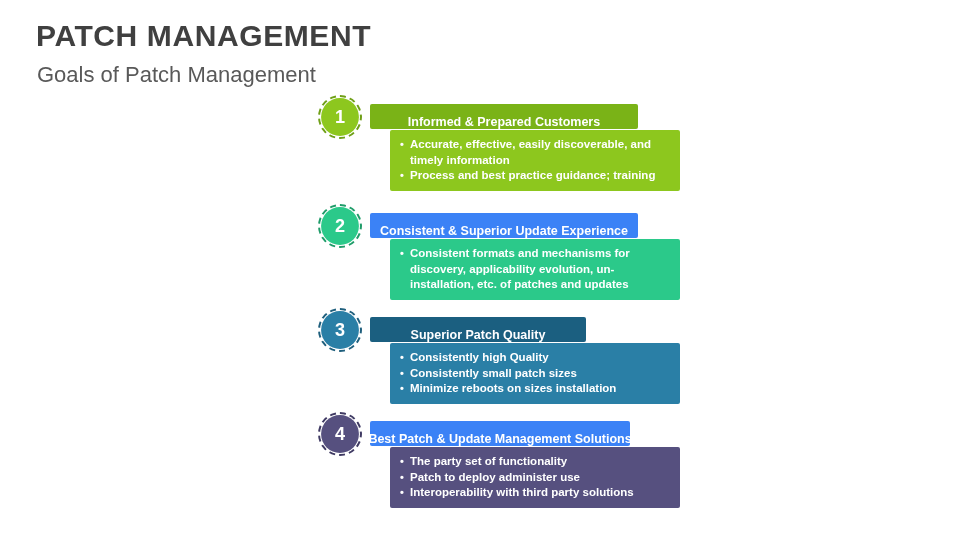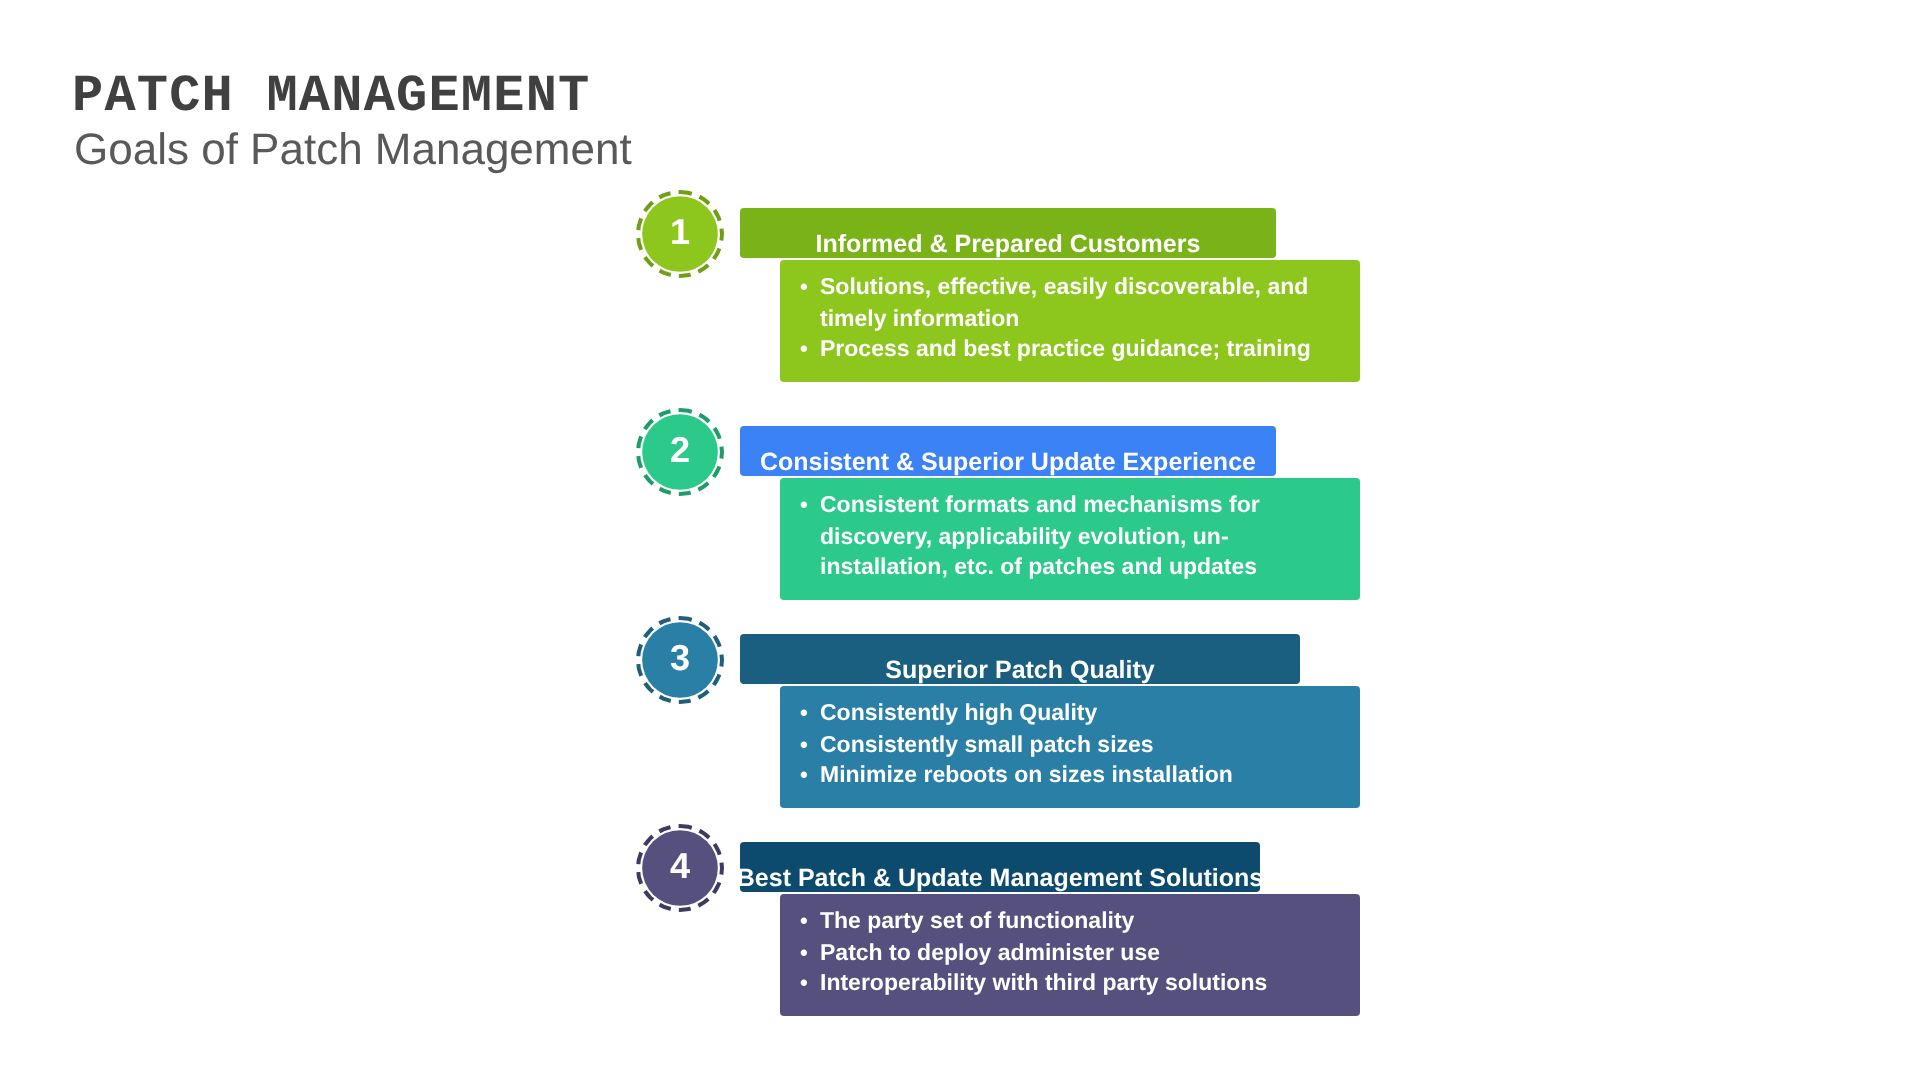--- a/index.html
+++ b/index.html
@@ -16,26 +16,26 @@
   }
   .slide {
     position: relative;
     width: 960px;
     height: 540px;
     background: #ffffff;
   }
   .title {
     position: absolute;
     left: 36px;
-    top: 33px;
-    font-size: 26px;
+    top: 19px;
+    font-size: 30px;
     font-weight: bold;
     color: #404040;
     letter-spacing: 0.6px;
-    font-family: Liberation Mono, monospace;
+    font-family: Liberation Sans, sans-serif;
   }
   .subtitle {
     position: absolute;
     left: 37px;
     top: 62px;
     font-size: 22px;
     color: #595959;
     font-family: "Liberation Sans", sans-serif;
   }
 
@@ -128,21 +128,21 @@
   <div class="block" id="blocks" style="position: absolute; left: 0px; top: 0px; width: 960px; height: 540px;">
       <div class="block" style="top: 104px; width: 400px; height: 96px;">
         <div class="badge-outer" style="border: 2px dashed rgb(111, 159, 23); box-sizing: border-box;"></div>
         <div class="badge" style="background: rgb(141, 199, 30); transform: scale(0.86);">1</div>
         <div class="header-bar" style="background: rgb(122, 179, 23); width: 268px;">
           <div class="header-label">Informed &amp; Prepared Customers</div>
         </div>
         <div class="body-box" style="background: rgb(141, 199, 30);">
           <div class="bullet-row">
             <span class="bullet-dot">•</span>
-            <span class="bullet-text">Solutions, effective, easily discoverable, and timely information</span>
+            <span class="bullet-text">Accurate, effective, easily discoverable, and timely information</span>
           </div>
           <div class="bullet-row">
             <span class="bullet-dot">•</span>
             <span class="bullet-text">Process and best practice guidance; training</span>
           </div>
         </div>
       </div>
       <div class="block" style="top: 213px; width: 400px; height: 96px;">
         <div class="badge-outer" style="border: 2px dashed rgb(31, 156, 105); box-sizing: border-box;"></div>
         <div class="badge" style="background: rgb(43, 201, 138); transform: scale(0.86);">2</div>
@@ -152,42 +152,42 @@
         <div class="body-box" style="background: rgb(43, 201, 138);">
           <div class="bullet-row">
             <span class="bullet-dot">•</span>
             <span class="bullet-text">Consistent formats and mechanisms for discovery, applicability evolution, un-installation, etc. of patches and updates</span>
           </div>
         </div>
       </div>
       <div class="block" style="top: 317px; width: 400px; height: 96px;">
         <div class="badge-outer" style="border: 2px dashed rgb(31, 95, 125); box-sizing: border-box;"></div>
         <div class="badge" style="background: rgb(42, 127, 166); transform: scale(0.86);">3</div>
-        <div class="header-bar" style="background: rgb(27, 95, 128); width: 280px;">
+        <div class="header-bar" style="background: rgb(27, 95, 128); width: 216px;">
           <div class="header-label">Superior Patch Quality</div>
         </div>
         <div class="body-box" style="background: rgb(42, 127, 166);">
           <div class="bullet-row">
             <span class="bullet-dot">•</span>
             <span class="bullet-text">Consistently high Quality</span>
           </div>
           <div class="bullet-row">
             <span class="bullet-dot">•</span>
             <span class="bullet-text">Consistently small patch sizes</span>
           </div>
           <div class="bullet-row">
             <span class="bullet-dot">•</span>
             <span class="bullet-text">Minimize reboots on sizes installation</span>
           </div>
         </div>
       </div>
       <div class="block" style="top: 421px; width: 400px; height: 96px;">
         <div class="badge-outer" style="border: 2px dashed rgb(63, 58, 99); box-sizing: border-box;"></div>
         <div class="badge" style="background: rgb(86, 80, 127); transform: scale(0.86);">4</div>
-        <div class="header-bar" style="background: #0c4a6e; width: 260px;">
+        <div class="header-bar" style="background: #3b82f6; width: 260px;">
           <div class="header-label">Best Patch &amp; Update Management Solutions</div>
         </div>
         <div class="body-box" style="background: rgb(86, 80, 127);">
           <div class="bullet-row">
             <span class="bullet-dot">•</span>
             <span class="bullet-text">The party set of functionality</span>
           </div>
           <div class="bullet-row">
             <span class="bullet-dot">•</span>
             <span class="bullet-text">Patch to deploy administer use</span>

